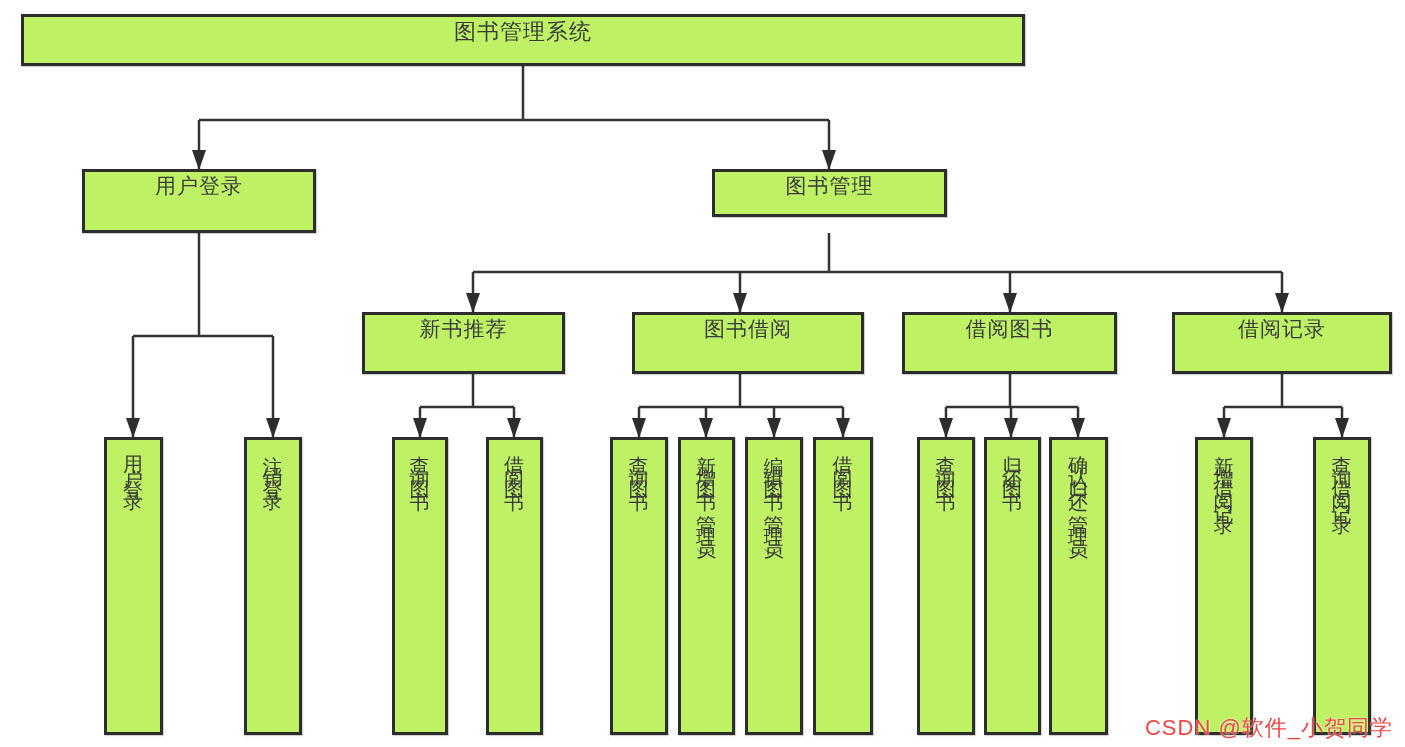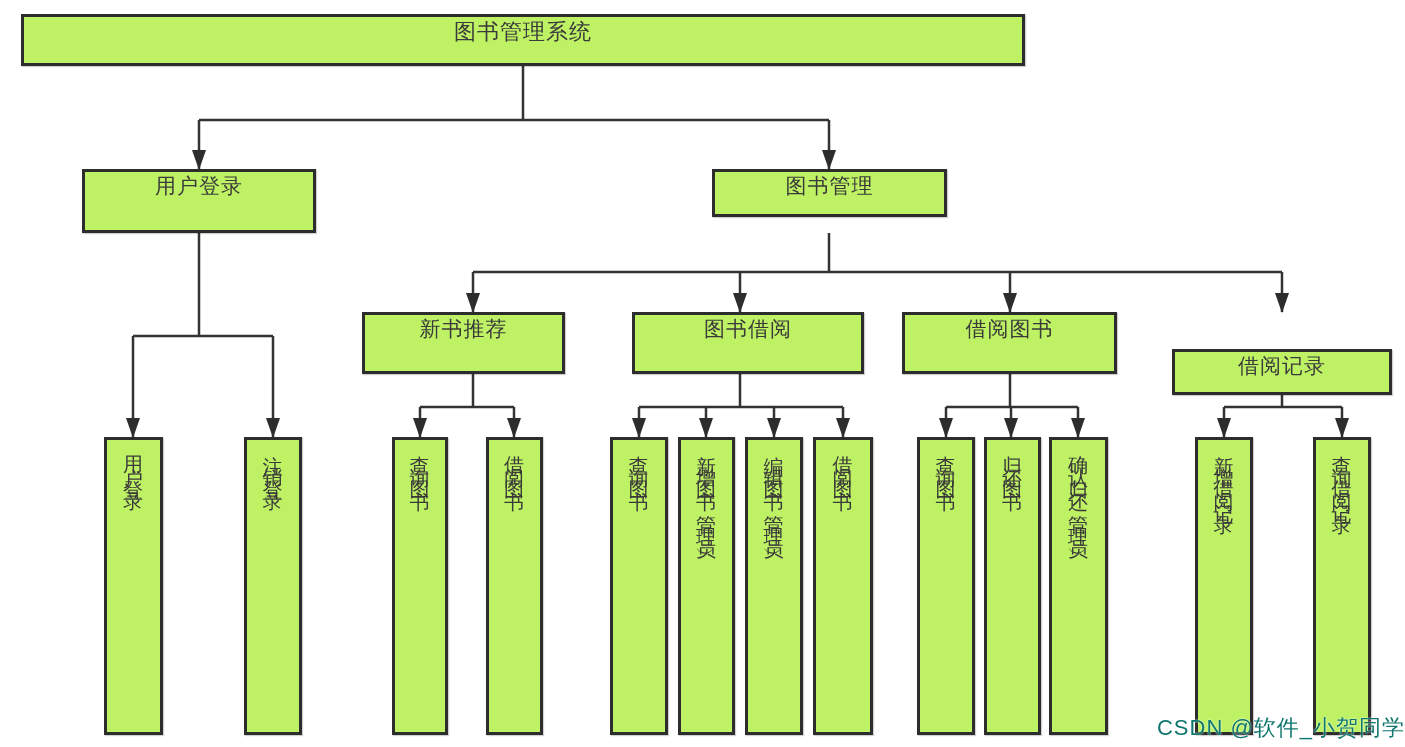--- a/index.html
+++ b/index.html
@@ -32,23 +32,23 @@
   .vtext{
     writing-mode:vertical-rl;
     text-orientation:mixed;
     font-size:20px;
     line-height:1.3;
     letter-spacing:12px;
     color:#3a3a3a;
   }
   #watermark{
     position:absolute;
-    right:0;top:713px;
+    right:12px;top:713px;
     font-size:22px;
-    color:#0f766e;
+    color:#ef4444;
     letter-spacing:1px;
     white-space:nowrap;
     z-index:3;
     text-shadow:0 0 2px #ffffff;
   }
 </style>
 </head>
 <body>
 
 <div id="stage">
@@ -116,21 +116,21 @@
 
   <div class="box" style="left:362px;top:312px;width:203px;height:62px;">
     <span class="hlabel">新书推荐</span>
   </div>
   <div class="box" style="left:632px;top:312px;width:232px;height:62px;">
     <span class="hlabel">图书借阅</span>
   </div>
   <div class="box" style="left:902px;top:312px;width:215px;height:62px;">
     <span class="hlabel">借阅图书</span>
   </div>
-  <div class="box" style="left:1172px;top:312px;width:220px;height:46px;margin-top:37px;">
+  <div class="box" style="left:1172px;top:312px;width:220px;height:62px;">
     <span class="hlabel">借阅记录</span>
   </div>
 
   <div class="box leaf" style="left:104px;width:59px;">
     <span class="vtext">用户登录</span>
   </div>
   <div class="box leaf" style="left:244px;width:58px;">
     <span class="vtext">注销登录</span>
   </div>
 

